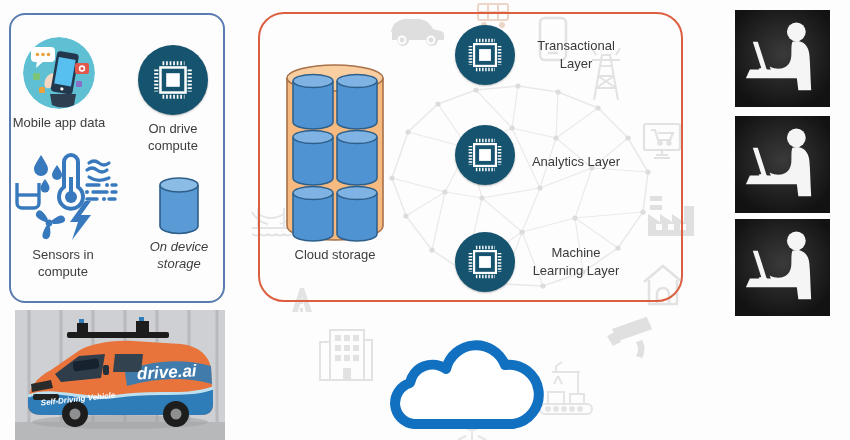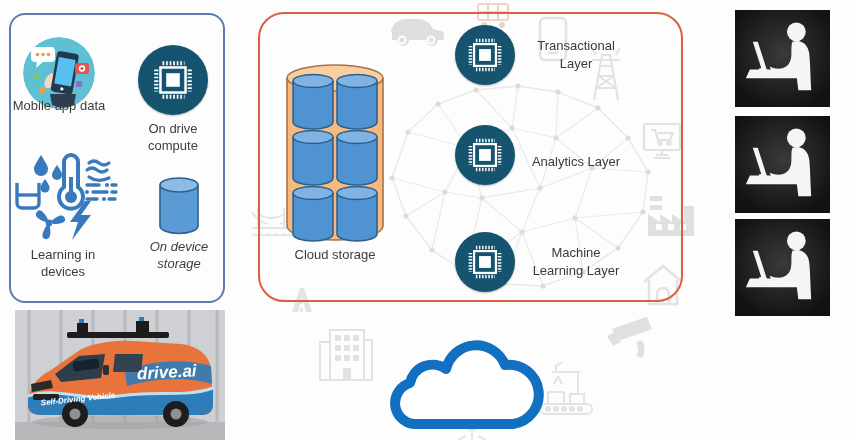--- a/index.html
+++ b/index.html
@@ -194,21 +194,21 @@
         <rect x="30" y="15" width="22" height="41" rx="3.5" fill="#23384d"></rect>
         <rect x="32.5" y="21" width="17" height="27" fill="#57c0f0"></rect>
         <circle cx="41" cy="52" r="1.6" fill="#ffffff"></circle>
       </g>
       <path d="M27 57 h26 l-2 11 q-11 5 -22 0 z" fill="#2c3e50"></path>
       <rect x="52" y="26" width="14" height="11" rx="2" fill="#e2574c"></rect>
       <circle cx="59" cy="31.5" r="3.2" fill="#ffffff"></circle>
         <circle cx="59" cy="31.5" r="1.6" fill="#e2574c"></circle>
     </svg>
   </div>
-  <div class="lbl" style="left:4px;top:97px;width:110px;white-space:nowrap;">Mobile app data</div>
+  <div class="lbl" style="left:4px;top:114px;width:110px;white-space:nowrap;">Mobile app data</div>
 
   <div class="chip-circle chip-compute">
     <svg viewBox="0 0 44 44">
       <line x1="12" y1="6" x2="33" y2="6" stroke="#fff" stroke-width="4" stroke-dasharray="1.6 1.8"></line>
       <line x1="12" y1="38" x2="33" y2="38" stroke="#fff" stroke-width="4" stroke-dasharray="1.6 1.8"></line>
       <line x1="6" y1="12" x2="6" y2="33" stroke="#fff" stroke-width="4" stroke-dasharray="1.6 1.8"></line>
       <line x1="38" y1="12" x2="38" y2="33" stroke="#fff" stroke-width="4" stroke-dasharray="1.6 1.8"></line>
       <rect x="10" y="10" width="24" height="24" fill="none" stroke="#fff" stroke-width="2.4"></rect>
       <rect x="15.5" y="15.5" width="13" height="13" fill="#fff"></rect>
     </svg>
@@ -247,21 +247,21 @@
         <line x1="94" y1="46" x2="100" y2="46"></line>
     </g>
     <g fill="#3879bd" transform="translate(34,70)">
       <circle r="3.4"></circle>
       <path d="M2 -2 q12 -10 14 -2 q1 5 -12 5 z"></path>
       <path d="M2 -2 q12 -10 14 -2 q1 5 -12 5 z" transform="rotate(120)"></path>
       <path d="M2 -2 q12 -10 14 -2 q1 5 -12 5 z" transform="rotate(240)"></path>
     </g>
     <polygon points="70,48 55,69 63,69 57,87 76,62 66,62 76,48" fill="#3879bd"></polygon>
   </svg>
-  <div class="lbl" style="left:23px;top:246px;width:80px;">Learning in devices</div>
+  <div class="lbl" style="left:23px;top:246px;width:80px;">Sensors in compute</div>
 
   <svg class="abs" style="left:158px;top:177px;" width="42" height="58" viewBox="0 0 42 58">
     <path d="M2 8 v41 a19 7.5 0 0 0 38 0 V8" fill="#5b9bd5" stroke="#2e5f8a" stroke-width="1.6"></path>
     <ellipse cx="21" cy="8" rx="19" ry="7" fill="#8bbce6" stroke="#2e5f8a" stroke-width="1.6"></ellipse>
   </svg>
   <div class="lbl" style="left:139px;top:238px;width:80px;font-style:italic;">On device storage</div>
 
   <div class="panel panel-cloud"></div>
 
   <svg class="abs" style="left:285px;top:62px;" width="100" height="180" viewBox="0 0 100 180">

